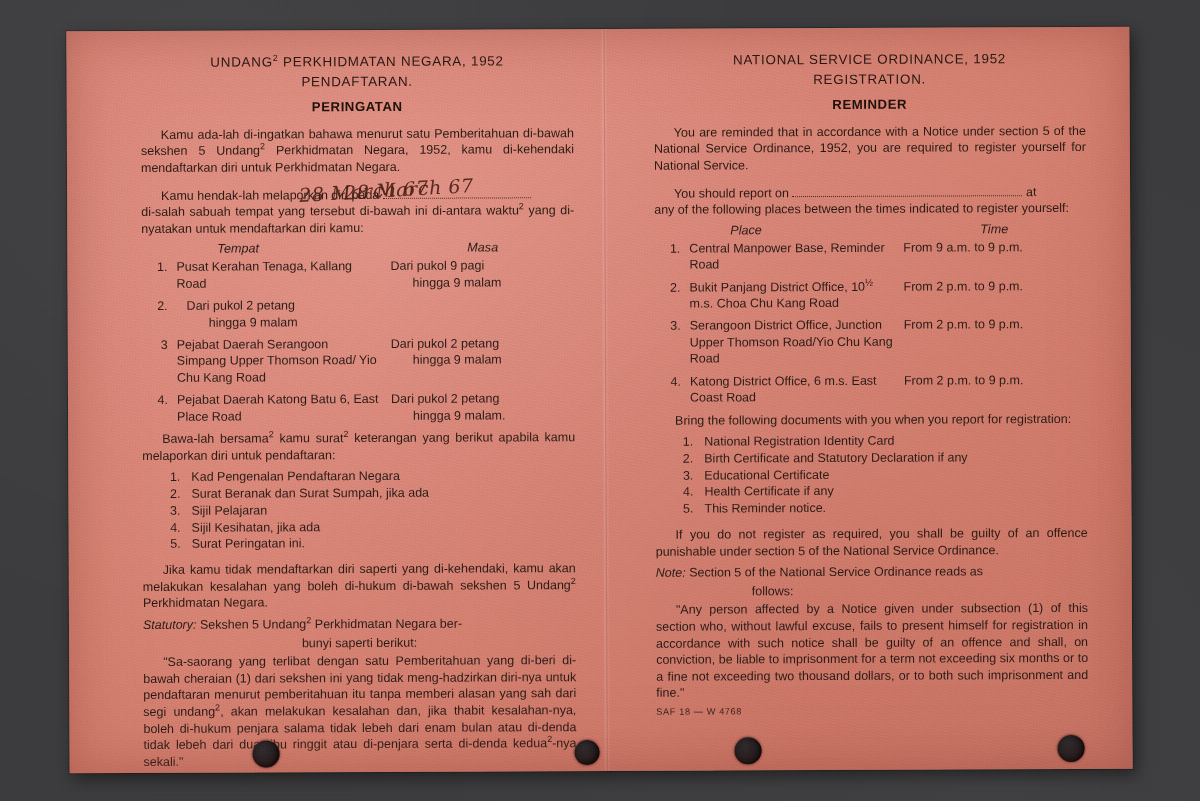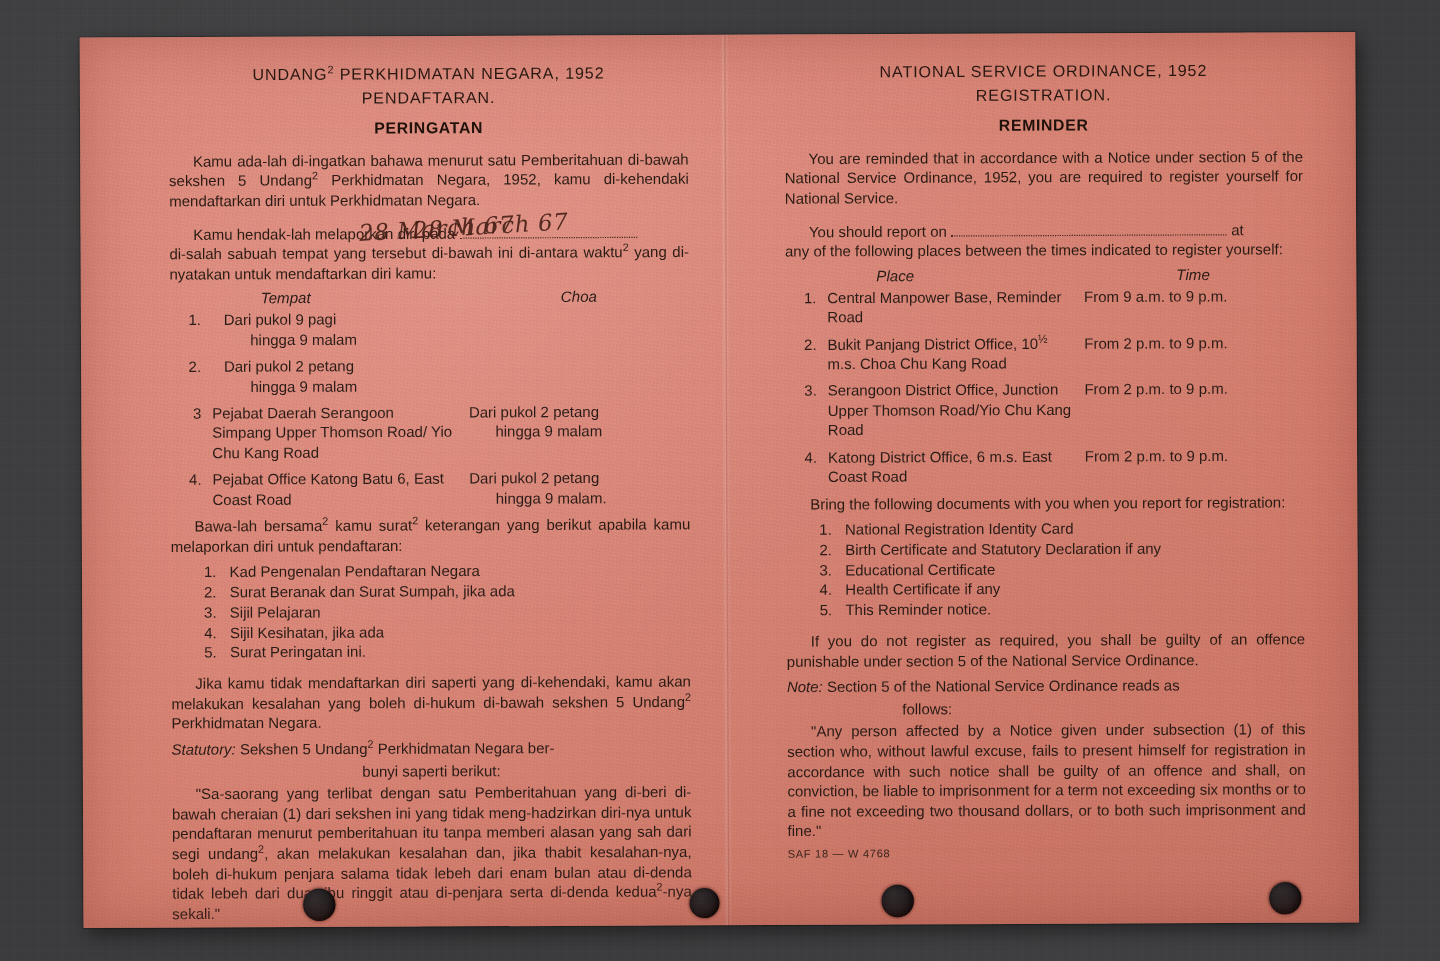--- a/index.html
+++ b/index.html
@@ -248,25 +248,26 @@
       <div class="doc-title">UNDANG<span class="sup2">2</span> PERKHIDMATAN NEGARA, 1952</div>
       <div class="doc-subtitle">PENDAFTARAN.</div>
       <div class="doc-kicker">PERINGATAN</div>
 
       <p class="para">Kamu ada-lah di-ingatkan bahawa menurut satu Pemberitahuan di-bawah sekshen 5 Undang<span class="sup2">2</span> Perkhidmatan Negara, 1952, kamu di-kehendaki mendaftarkan diri untuk Perkhidmatan Negara.</p>
 
       <p class="para tight"><span>Kamu hendak-lah melaporkan diri pada</span> <span class="blank-line" style="width:148px;height:13px;"></span><br>di-salah sabuah tempat yang tersebut di-bawah ini di-antara waktu<span class="sup2">2</span> yang di-nyatakan untuk mendaftarkan diri kamu:</p>
 
       <div class="table-head">
         <div class="col-place">Tempat</div>
-        <div class="col-time">Choa</div>
+        <div class="col-time">Masa</div>
       </div>
 
       <div class="tbl-row">
         <div class="num">1.</div>
+        <div class="place">Pusat Kerahan Tenaga, Kallang Road</div>
         <div class="time">
           <span class="time-line">Dari pukol 9 pagi</span>
           <span class="time-line cont">hingga 9 malam</span>
         </div>
       </div>
 
       <div class="tbl-row">
         <div class="num">2.</div>
         <div class="time">
           <span class="time-line">Dari pukol 2 petang</span>
@@ -278,21 +279,21 @@
         <div class="num">3</div>
         <div class="place">Pejabat Daerah Serangoon Simpang Upper Thomson Road/ Yio Chu Kang Road</div>
         <div class="time">
           <span class="time-line">Dari pukol 2 petang</span>
           <span class="time-line cont">hingga 9 malam</span>
         </div>
       </div>
 
       <div class="tbl-row">
         <div class="num">4.</div>
-        <div class="place">Pejabat Office Katong Batu 6, East Coast Road</div>
+        <div class="place">Pejabat Daerah Katong Batu 6, East Place Road</div>
         <div class="time">
           <span class="time-line">Dari pukol 2 petang</span>
           <span class="time-line cont">hingga 9 malam.</span>
         </div>
       </div>
 
       <p class="para tight" style="margin-top:4px;">Bawa-lah bersama<span class="sup2">2</span> kamu surat<span class="sup2">2</span> keterangan yang berikut apabila kamu melaporkan diri untuk pendaftaran:</p>
 
       <div class="doc-list">
         <div class="item">

